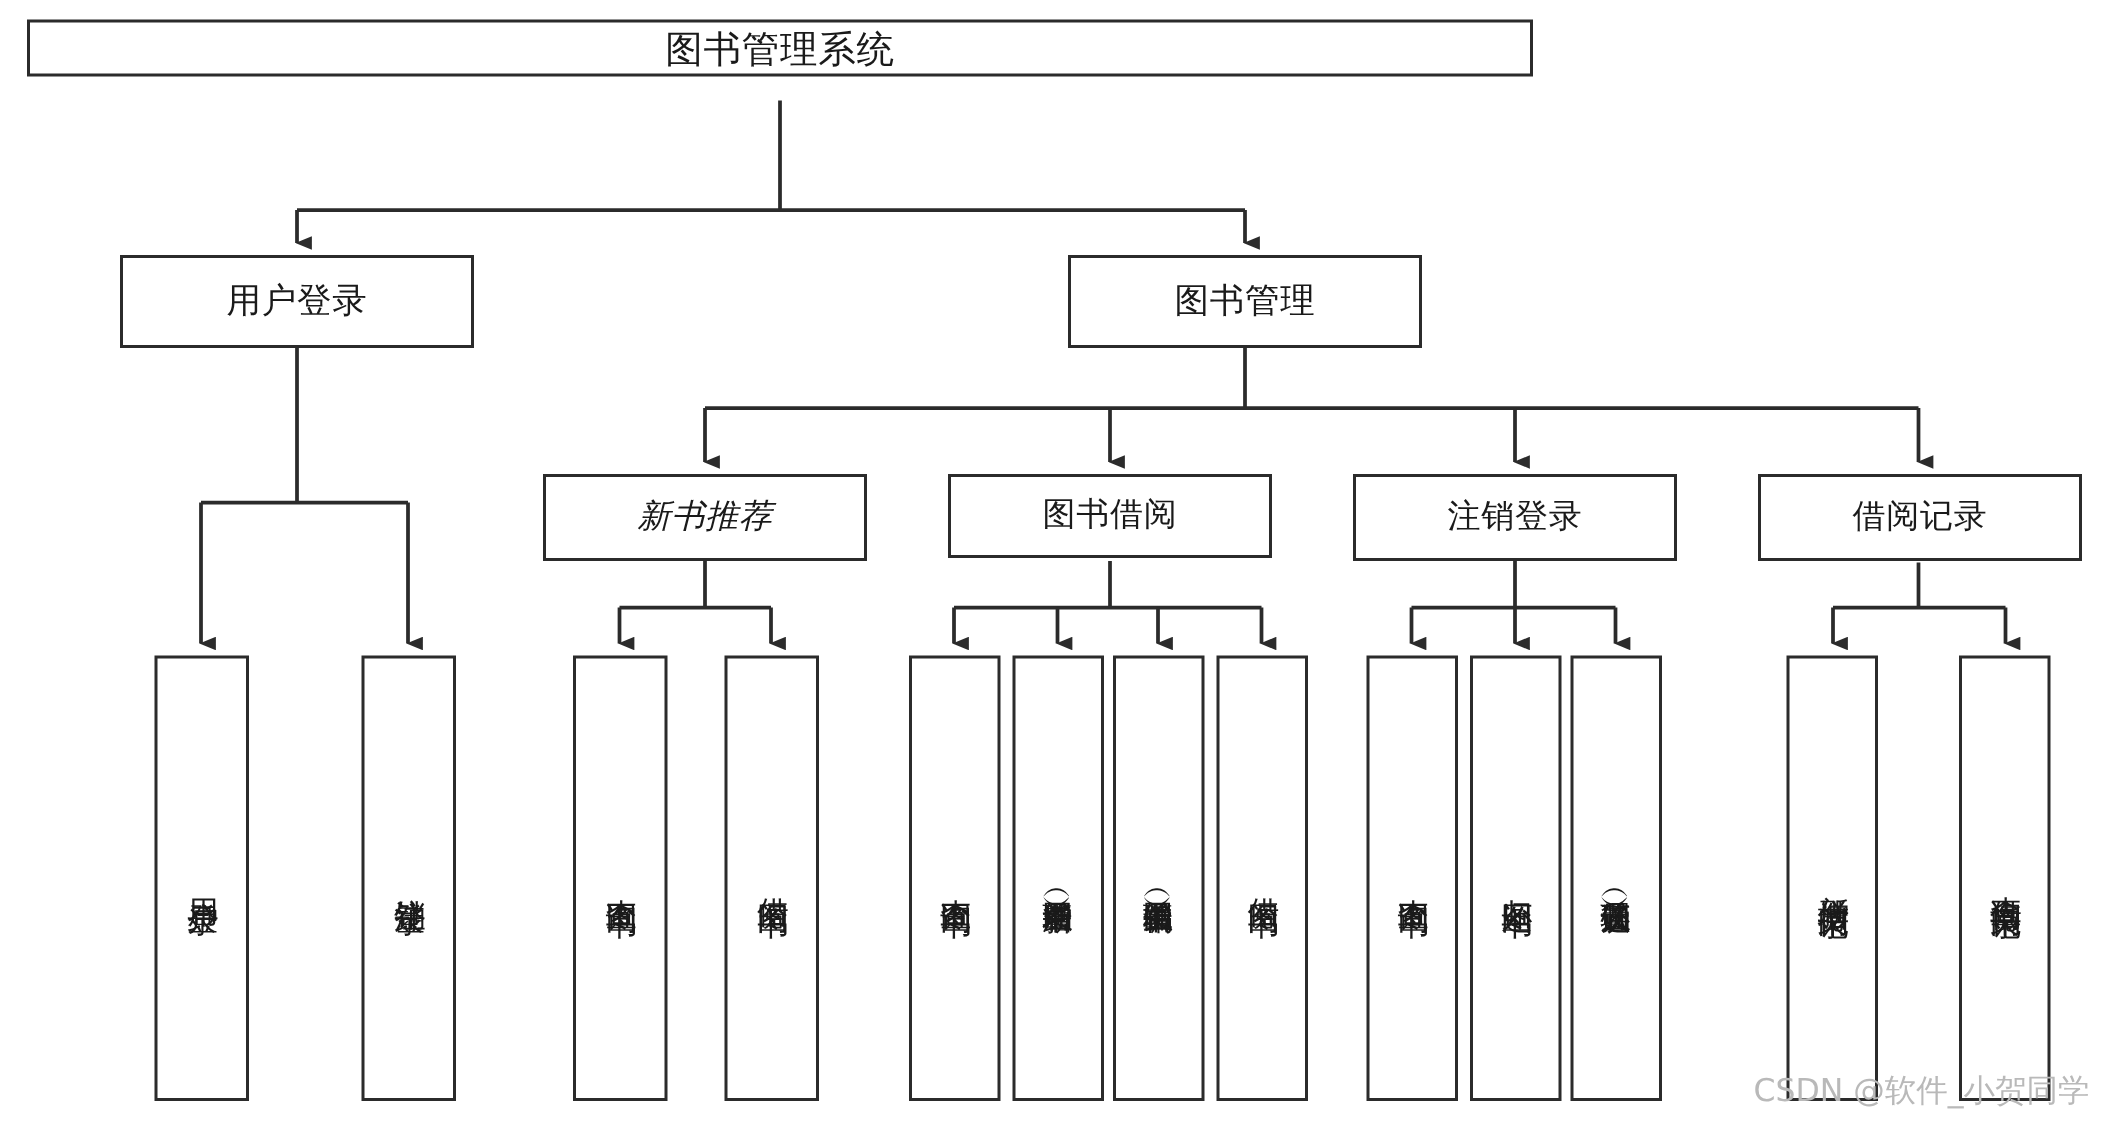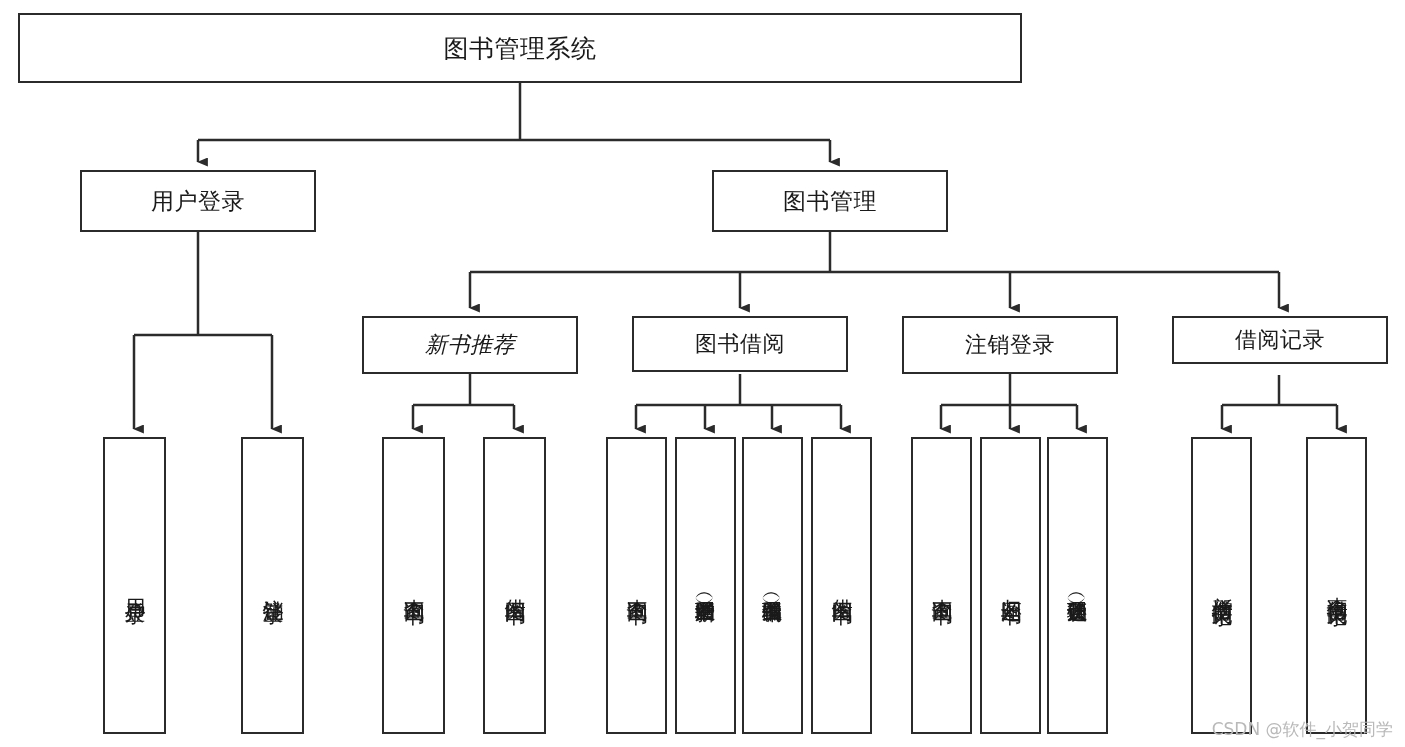--- a/index.html
+++ b/index.html
@@ -65,21 +65,21 @@
   }
   .node.leaf.tall .node-label {
     font-size: 20px;
     letter-spacing: 0px;
     line-height: 1.10;
   }
   .watermark {
     position: absolute;
     right: 12px;
     bottom: 6px;
-    font-size: 17px;
+    font-size: 21px;
     color: #b9b9b9;
     white-space: nowrap;
     font-family: "DejaVu Sans", "Liberation Sans", sans-serif;
   }
 </style>
 </head>
 <body>
 
 <div id="canvas">
 
@@ -126,41 +126,41 @@
       <path d="M 1010 405 L 1010 429" marker-end="url(#arrow)"></path>
       <path d="M 1077 405 L 1077 429" marker-end="url(#arrow)"></path>
 
       <path d="M 1279 375 L 1279 405"></path>
       <path d="M 1222 405 L 1337 405"></path>
       <path d="M 1222 405 L 1222 429" marker-end="url(#arrow)"></path>
       <path d="M 1337 405 L 1337 429" marker-end="url(#arrow)"></path>
     </g>
   </svg>
 
-  <div class="node lv0 root" style="left:18px; top:13px; width:1004px; height:70px;">
+  <div class="node lv0 root" style="left:18px; top:13px; width:1004px; height:38px;">
     <span class="node-label">图书管理系统</span>
   </div>
 
   <div class="node lv1" style="left:80px; top:170px; width:236px; height:62px;">
     <span class="node-label">用户登录</span>
   </div>
   <div class="node lv1" style="left:712px; top:170px; width:236px; height:62px;">
     <span class="node-label">图书管理</span>
   </div>
 
   <div class="node lv2" style="left:362px; top:316px; width:216px; height:58px;font-style:italic;">
     <span class="node-label">新书推荐</span>
   </div>
   <div class="node lv2" style="left:632px; top:316px; width:216px; height:56px;">
     <span class="node-label">图书借阅</span>
   </div>
   <div class="node lv2" style="left:902px; top:316px; width:216px; height:58px;">
     <span class="node-label">注销登录</span>
   </div>
-  <div class="node lv2" style="left:1172px; top:316px; width:216px; height:48px;">
+  <div class="node lv2" style="left:1172px; top:316px; width:216px; height:58px;">
     <span class="node-label">借阅记录</span>
   </div>
 
   <div class="node leaf" style="left:103px; top:437px; width:63px; height:297px;">
     <span class="node-label">用户登录</span>
   </div>
   <div class="node leaf" style="left:241px; top:437px; width:63px; height:297px;">
     <span class="node-label">注销登录</span>
   </div>
 

